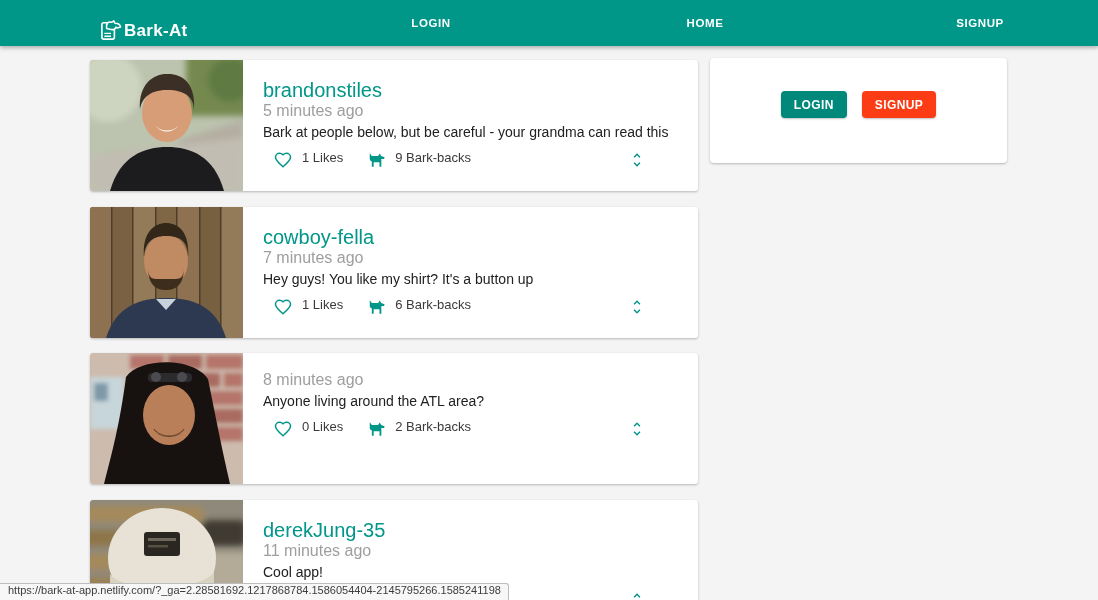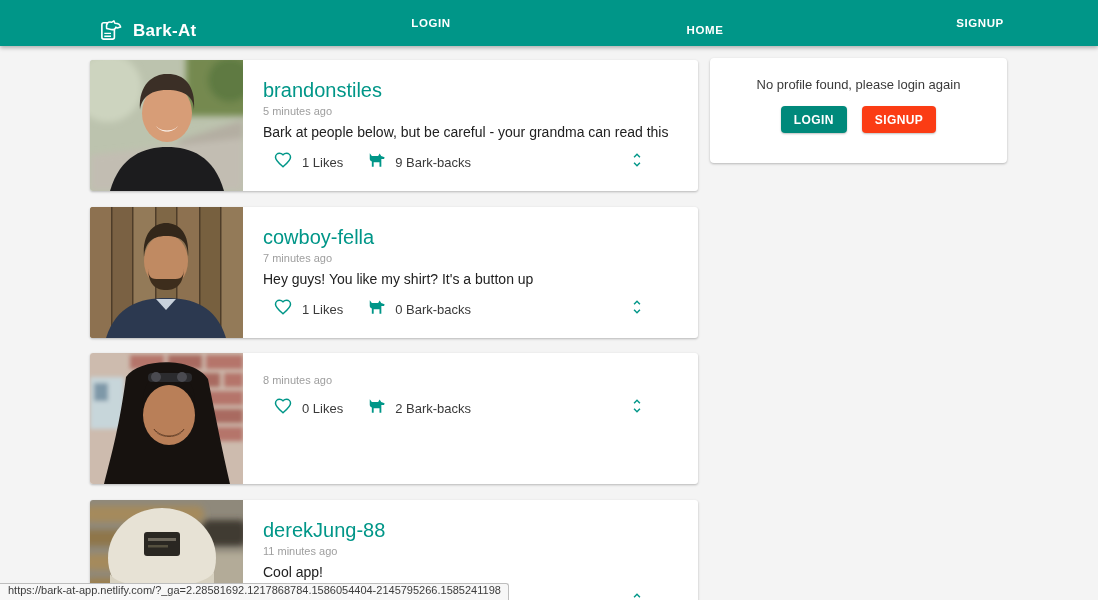--- a/index.html
+++ b/index.html
@@ -3,39 +3,39 @@
 <meta charset="utf-8">
 <style>
   * { margin:0; padding:0; box-sizing:border-box; }
   html,body { width:1098px; height:600px; overflow:hidden;
     font-family:"Liberation Sans", sans-serif; background:#f4f4f4; }
 
   
   .app-header { position:absolute; left:0; top:0; width:1098px; height:46px;
     background:#009688; box-shadow:0 2px 4px rgba(0,0,0,.28); z-index:5; }
   .brand { position:absolute; left:99px; top:0; height:62px; display:flex;
-    align-items:center; gap:9px; color:#fff; }
+    align-items:center; gap:0; color:#fff; }
   .brand-title { font-size:17px; font-weight:bold; letter-spacing:.3px; color:#fff; }
   .nav-link { position:absolute; top:0; height:46px; display:flex; align-items:center;
     transform:translateX(-50%); color:#fff; font-size:11.5px; font-weight:bold;
     letter-spacing:.6px; cursor:pointer; }
-  .nav-login { left:431px; } .nav-home { left:705px;margin-top:7px; } .nav-signup { left:980px; }
+  .nav-login { left:431px; } .nav-home { left:705px; } .nav-signup { left:980px; }
 
   
   .feed { position:absolute; left:90px; top:60px; width:608px; }
   .card { display:flex; height:131px; margin-bottom:15.5px; background:#fff;
     border-radius:3px; box-shadow:0 1px 3px rgba(0,0,0,.14), 0 1px 2px rgba(0,0,0,.12); }
   .photo { width:153px; min-width:153px; height:131px; border-radius:3px 0 0 3px;
     overflow:hidden; }
   .photo svg { display:block; width:153px; height:131px; }
   .card-body { flex:1; position:relative; padding:18px 16px 0 20px; }
   .username { font-size:20px; font-weight:400; color:#009688; line-height:24px; cursor:pointer; }
-  .time { margin-top:2px; font-size:11px; color:#9e9e9e; line-height:14px; }
+  .time { margin-top:2px; font-size:16px; color:#9e9e9e; line-height:14px; }
   .message { margin-top:6px; font-size:14px; color:#212121; line-height:17px; }
-  .likes-row { margin-top:9px; display:flex; align-items:flex-end; position:relative;
+  .likes-row { margin-top:9px; display:flex; align-items:flex-start; position:relative;
     padding-left:10px; height:20px; }
   .likes-text { font-size:13px; color:#3a3a3a; margin-left:9px; }
   .ic { display:block; }
   .ic-heart { width:20px; height:20px; cursor:pointer; }
   .ic-dog { width:20px; height:20px; margin-left:23px; cursor:pointer; }
   .ic-unfold { width:18px; height:18px; position:absolute; right:36px; top:1px; cursor:pointer; }
 
   
   .profile-panel { position:absolute; left:710px; top:58px; width:297px; height:105px;
     background:#fff; border-radius:4px; text-align:center; padding-top:19px;
@@ -164,21 +164,21 @@
       <div class="time">7 minutes ago</div>
       <div class="message">Hey guys! You like my shirt? It's a button up</div>
       <div class="likes-row">
         <svg class="ic ic-heart">
             <use href="#i-heart"></use>
           </svg>
         <span class="likes-text">1 Likes</span>
         <svg class="ic ic-dog">
             <use href="#i-dog"></use>
           </svg>
-        <span class="likes-text">0 Bark-backs</span>
+        <span class="likes-text">6 Bark-backs</span>
         <svg class="ic ic-unfold">
             <use href="#i-unfold"></use>
           </svg>
       </div>
     </div>
   </article>
 
   <article class="card">
     <div class="photo">
       <svg viewBox="0 0 153 131">
@@ -200,20 +200,21 @@
         <ellipse cx="79" cy="62" rx="26" ry="30" fill="#b97f58"></ellipse>
         <path d="M53 56 C51 30 64 18 79 18 C94 18 107 30 105 56 C105 40 97 32 79 32 C61 32 54 42 53 56 Z" fill="#17120f"></path>
         <rect x="58" y="20" width="44" height="9" rx="4" fill="#2b2b2e"></rect>
         <circle cx="66" cy="24" r="5" fill="#4a4a50"></circle>
         <circle cx="92" cy="24" r="5" fill="#4a4a50"></circle>
         <path d="M64 76 C69 86 89 86 94 76 C90 81 84 83 79 83 C74 83 68 81 64 76 Z" fill="#fff" stroke="#6d4226" stroke-width="1"></path>
       </svg>
     </div>
     <div class="card-body">
       <div class="time">8 minutes ago</div>
+      <div class="message">Anyone living around the ATL area?</div>
       <div class="likes-row">
         <svg class="ic ic-heart">
             <use href="#i-heart"></use>
           </svg>
         <span class="likes-text">0 Likes</span>
         <svg class="ic ic-dog">
             <use href="#i-dog"></use>
           </svg>
         <span class="likes-text">2 Bark-backs</span>
         <svg class="ic ic-unfold">
@@ -243,42 +244,41 @@
         <path d="M26 96 C34 86 110 86 122 96 L126 131 L22 131 Z" fill="#7c5a3d"></path>
         <ellipse cx="53" cy="106" rx="11" ry="6" fill="#efe9e0"></ellipse>
         <circle cx="54" cy="106" r="4" fill="#241a12"></circle>
         <ellipse cx="93" cy="106" rx="11" ry="6" fill="#efe9e0"></ellipse>
         <circle cx="92" cy="106" r="4" fill="#241a12"></circle>
         <path d="M40 97 C46 93 60 93 66 96" stroke="#3c2a1a" stroke-width="2.5" fill="none"></path>
         <path d="M80 96 C86 93 100 93 106 97" stroke="#3c2a1a" stroke-width="2.5" fill="none"></path>
       </svg>
     </div>
     <div class="card-body">
-      <h2 class="username">derekJung-88</h2>
+      <h2 class="username">derekJung-35</h2>
       <div class="time">11 minutes ago</div>
       <div class="message">Cool app!</div>
       <div class="likes-row">
         <svg class="ic ic-heart">
             <use href="#i-heart"></use>
           </svg>
         <span class="likes-text">Likes</span>
         <svg class="ic ic-dog">
             <use href="#i-dog"></use>
           </svg>
         <span class="likes-text">Bark-backs</span>
         <svg class="ic ic-unfold">
             <use href="#i-unfold"></use>
           </svg>
       </div>
     </div>
   </article>
 </main>
 
 <aside class="profile-panel">
-  <div class="panel-msg">No profile found, please login again</div>
   <div class="panel-buttons">
     <button class="btn btn-login">LOGIN</button>
     <button class="btn btn-signup">SIGNUP</button>
   </div>
 </aside>
 
 <div class="status-bar">
   <span class="status-url">https://bark-at-app.netlify.com/?_ga=2.28581692.1217868784.1586054404-2145795266.1585241198</span>
 </div>
 

